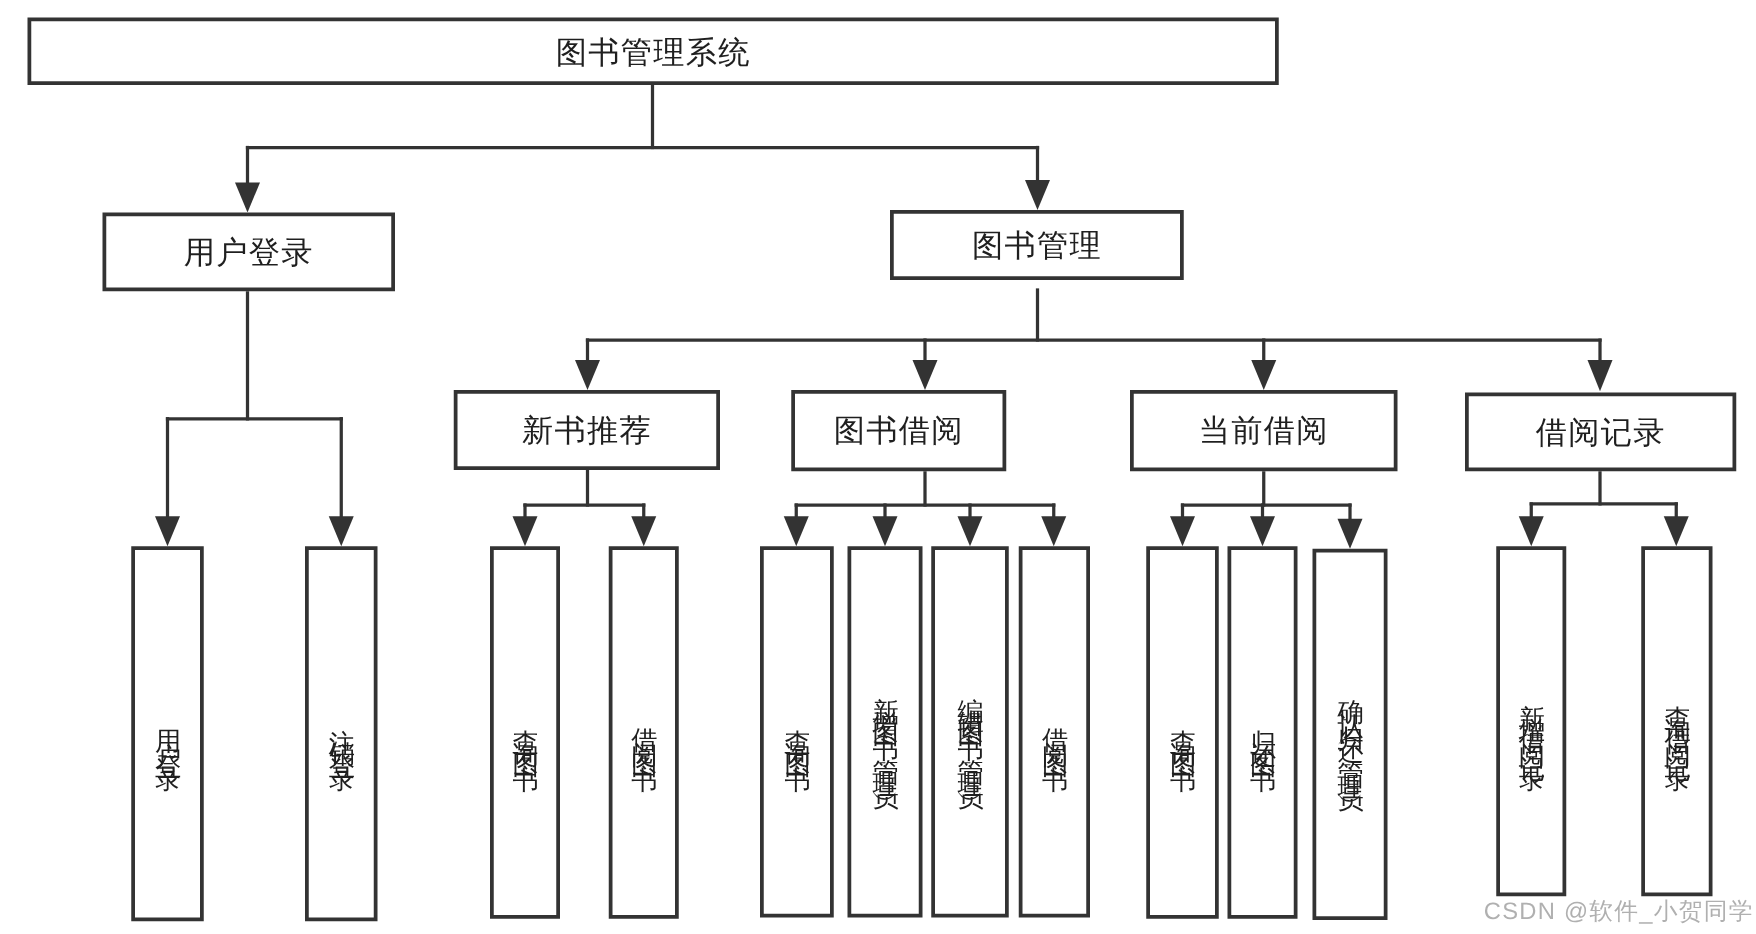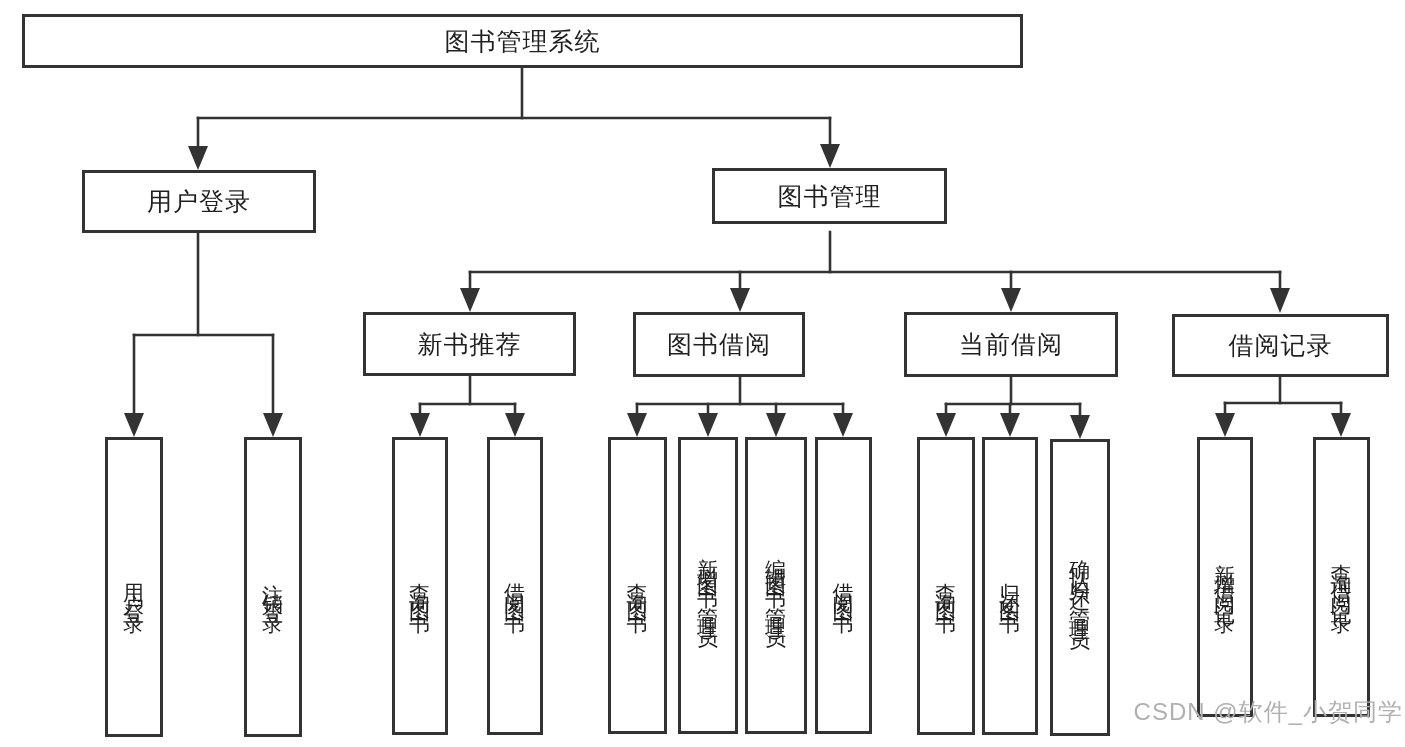--- a/index.html
+++ b/index.html
@@ -34,23 +34,23 @@
   }
   .node.v span{
     writing-mode:vertical-rl;
     font-size:21px;
     letter-spacing:10px;
     line-height:1;
     white-space:nowrap;
   }
   .watermark{
     position:absolute;
-    right:2px;bottom:19px;
+    right:2px;bottom:5px;
     color:var(--wm);
-    font-size:24px;
+    font-size:19px;
     letter-spacing:1px;
     white-space:nowrap;
   }
 </style>
 <title>图书管理系统</title></head>
 <body>
 
 <div class="canvas">
 
   <svg class="connectors" viewBox="0 0 1405 747" xmlns="http://www.w3.org/2000/svg">

